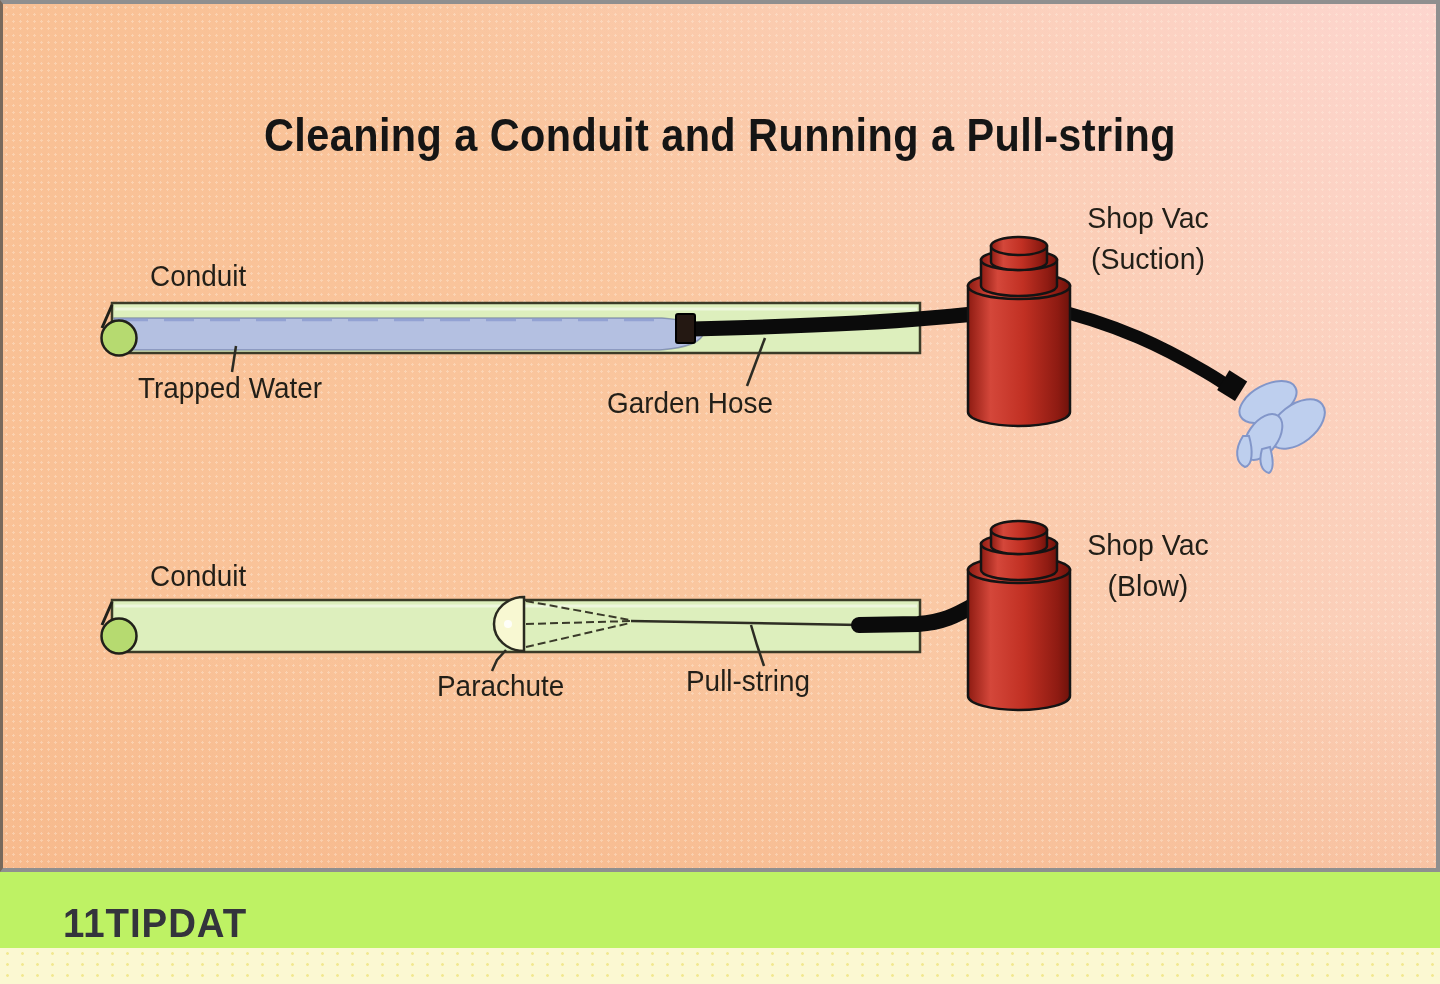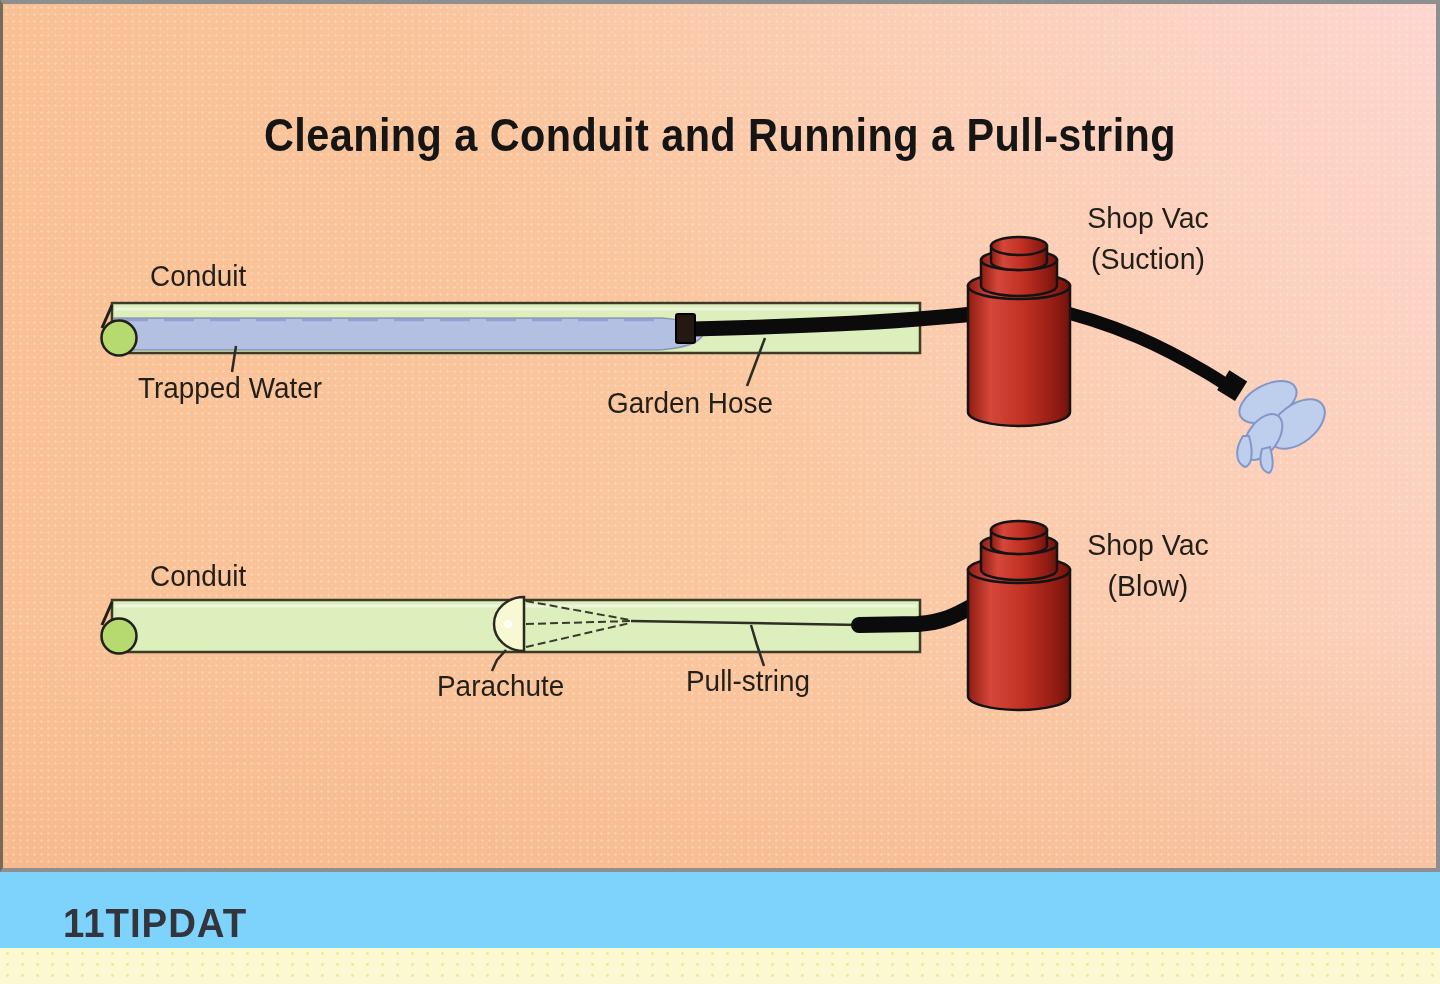--- a/index.html
+++ b/index.html
@@ -1,17 +1,17 @@
 <!DOCTYPE html>
 <html style="--panel_border: #8f8f8f; --bg_orange: #f9c094; --bg_peach: #fac7a0; --bg_pink: #fdd6d0; --conduit_fill: #ddefbd; --conduit_outline: #3b3b28; --water_fill: #b4c0e1; --water_line: #8b9bd0; --end_cap_green: #b6da70; --hose_black: #0b0b0b; --vac_red: #c13023; --vac_red_dark: #8e1b12; --vac_red_light: #d4473a; --parachute_fill: #f8f8d2; --spray_fill: #becfee; --spray_outline: #8296c9; --label_color: #221f18; --footer_strip_yellow: #fbf8d2; --footer_text_color: #34343c;"><head>
 <meta charset="utf-8">
 <style>
   html,body{margin:0;padding:0;background:#ffffff;}
   .stage{position:relative;width:1440px;height:984px;overflow:hidden;
-         font-family:"Liberation Sans","DejaVu Sans",sans-serif;background:#7dd3fc;}
+         font-family:"Liberation Sans","DejaVu Sans",sans-serif;background:#bef264;}
 
   
   .panel{position:absolute;left:0;top:0;width:1440px;height:872px;box-sizing:border-box;
          border:4px solid #8f8f8f;border-left:3px solid #77695c;
          background:
            linear-gradient(to top, rgba(242,168,118,.30), rgba(242,168,118,0) 28%),
            linear-gradient(225deg, rgba(253,214,208,.95) 0%, rgba(253,214,208,.5) 20%, rgba(253,214,208,0) 48%),
            linear-gradient(100deg, #f9c094 0%, #fac7a0 55%, #facdb2 100%);}
   .panel::after{content:"";position:absolute;inset:0;pointer-events:none;
          background-image:radial-gradient(rgba(255,240,225,.35) 1px, transparent 1.4px);

